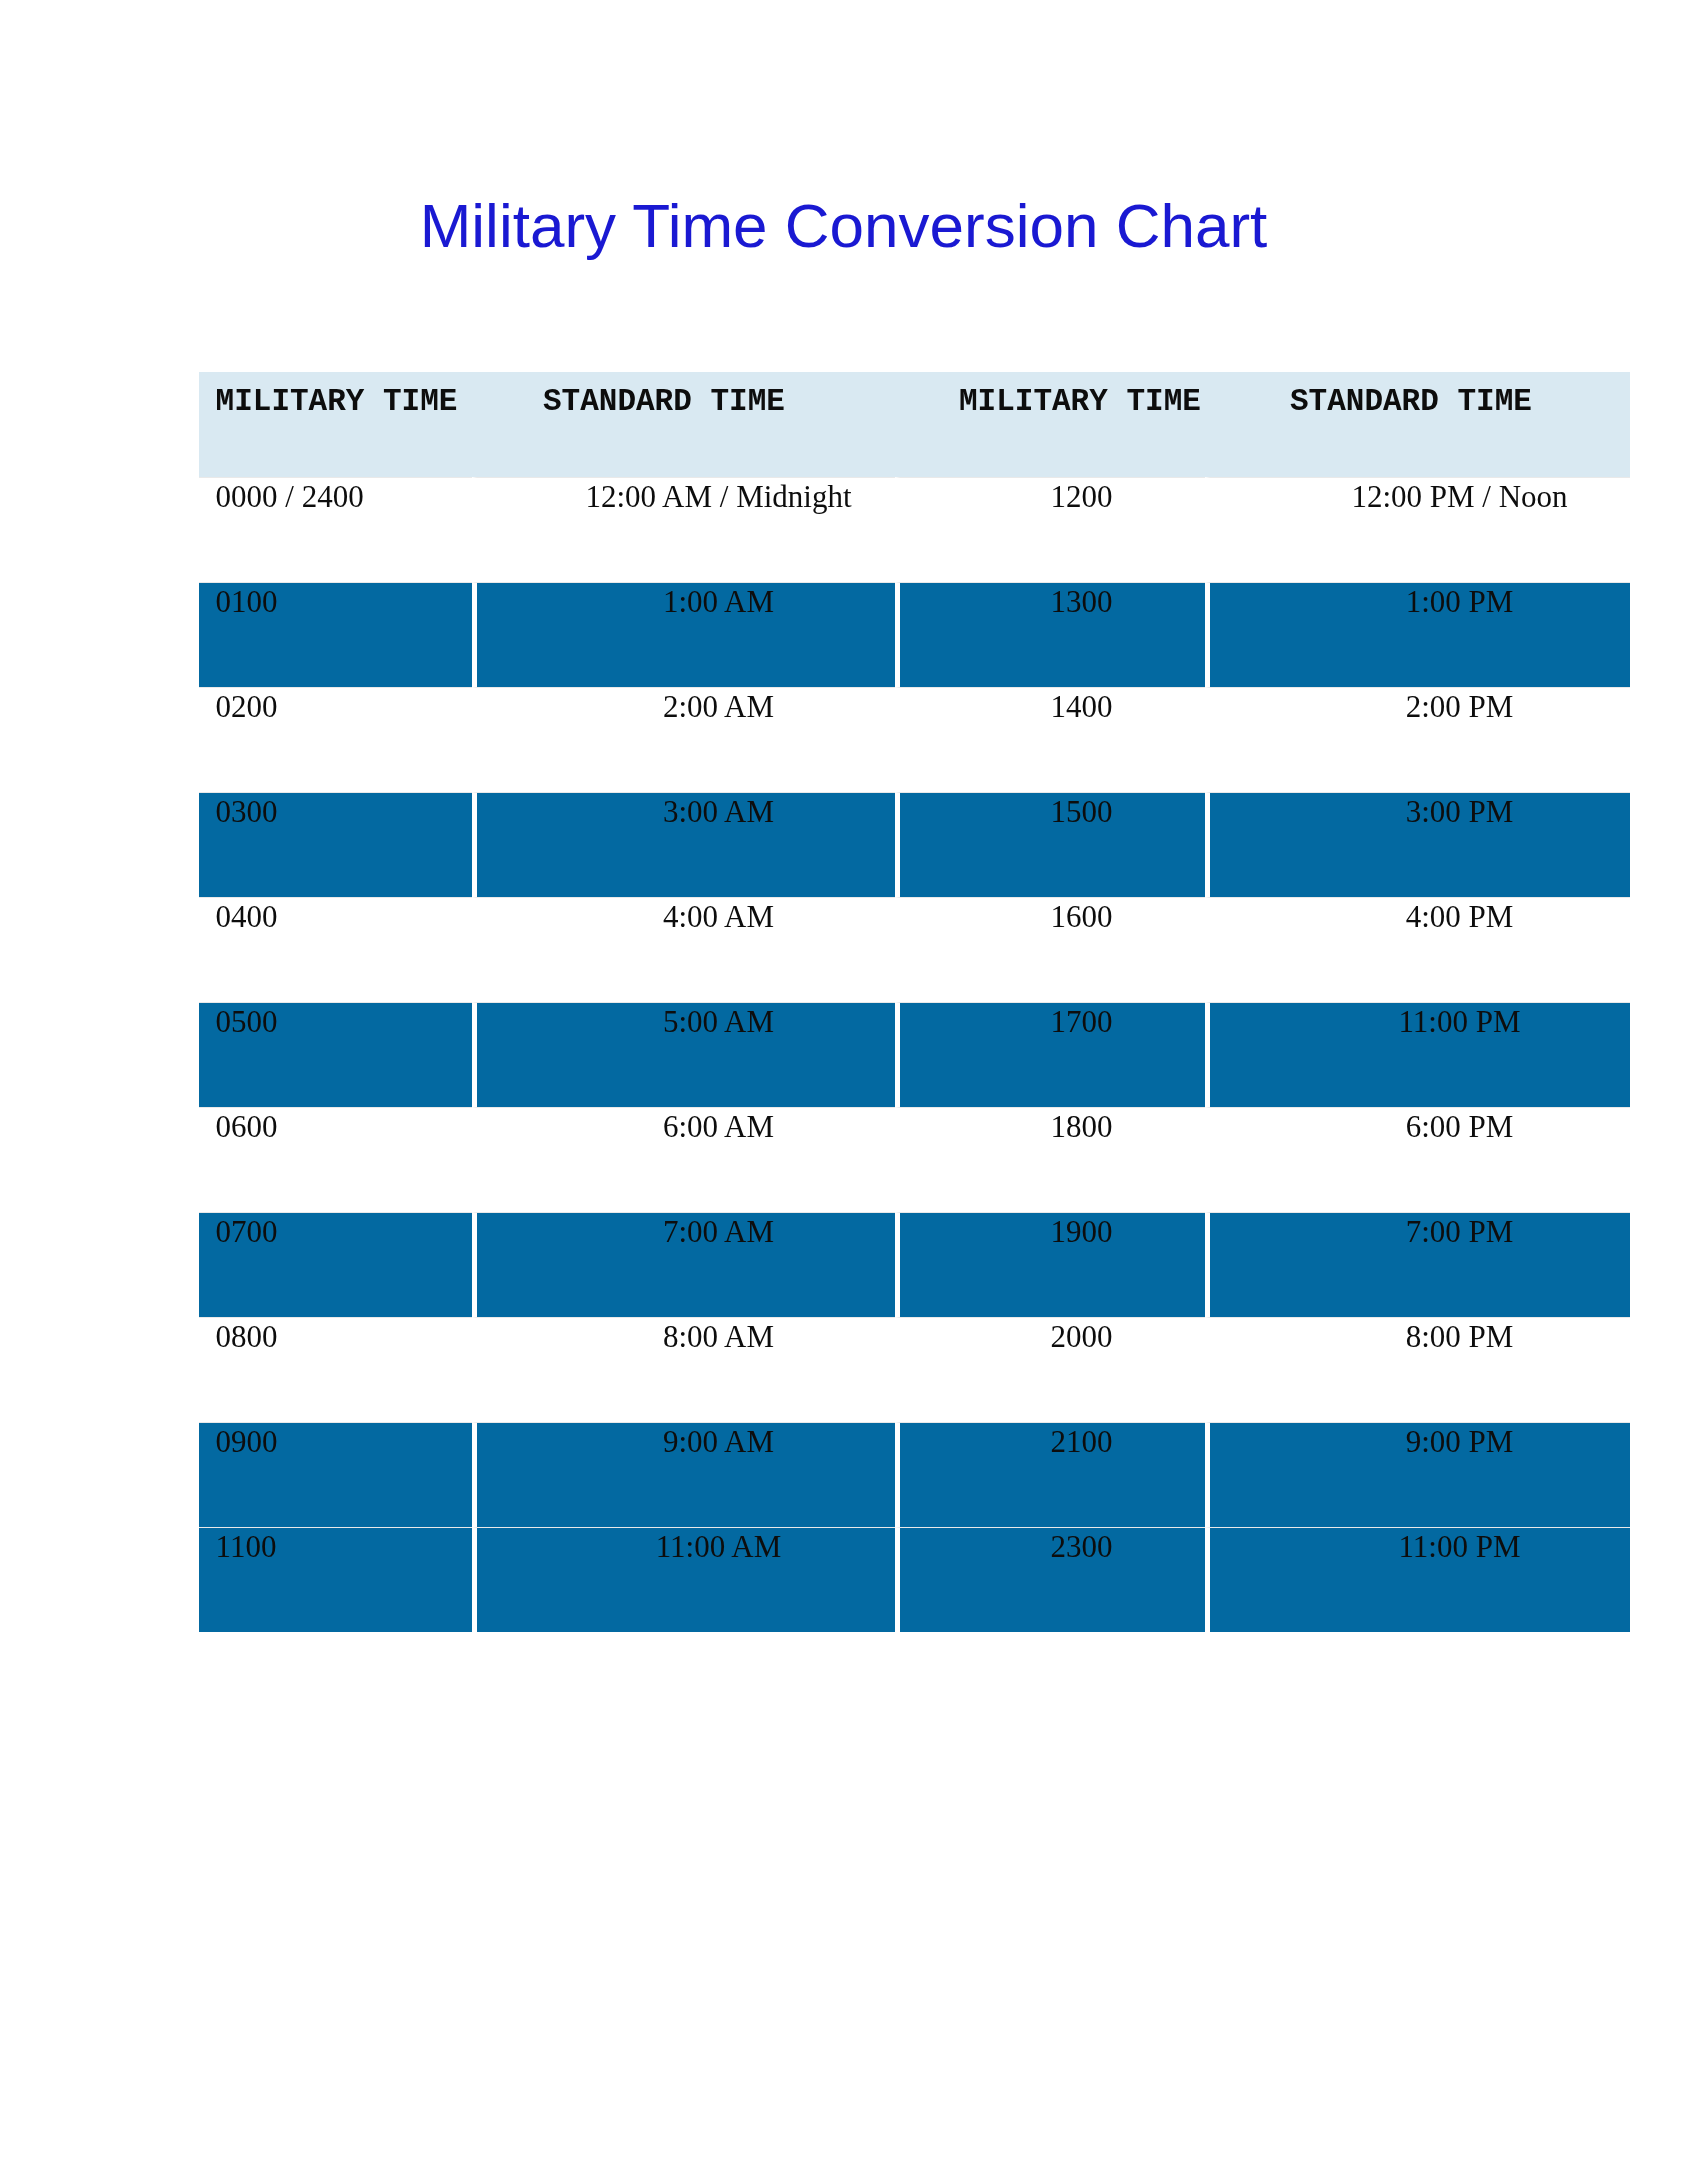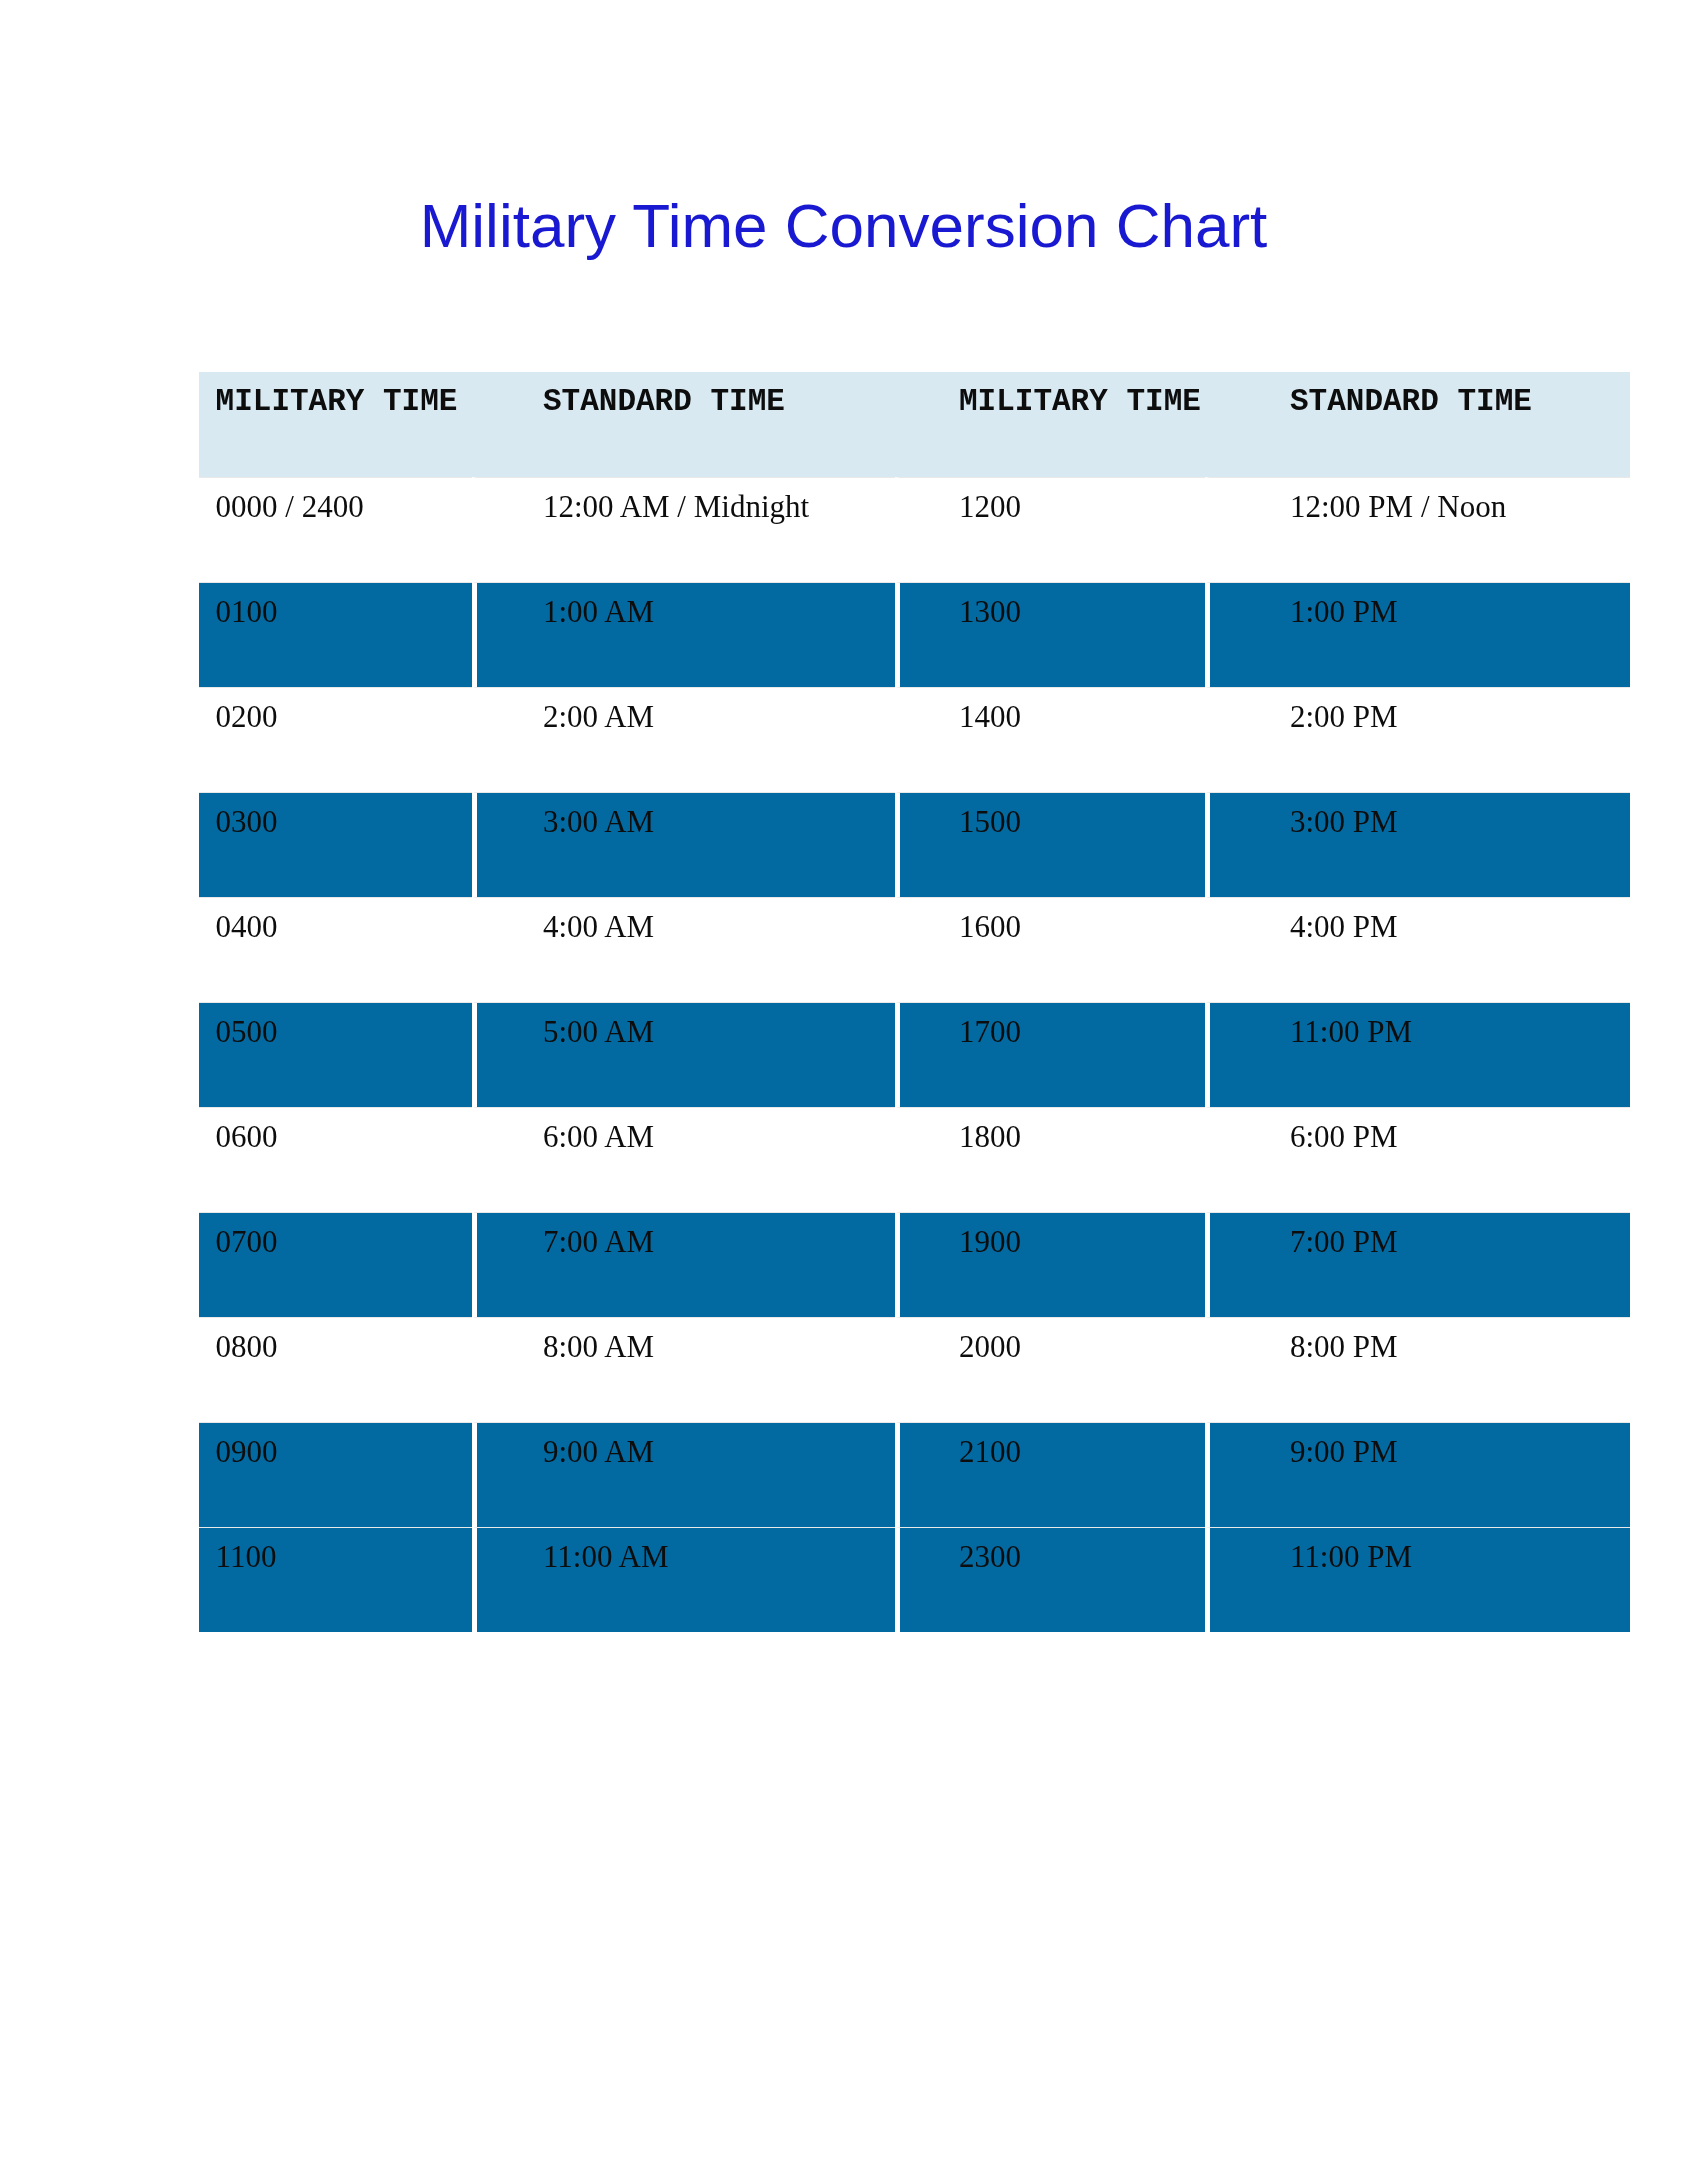--- a/index.html
+++ b/index.html
@@ -52,32 +52,32 @@
   }
   th {
     background: #d9e9f2;
     font-weight: bold;
     padding-top: 11.4px;
     font-family: Liberation Mono, monospace;
   }
   td {
     background: #ffffff;
     border-top: 1.7px solid #e9e9e9;
-    padding-top: 11px;
+    padding-top: 1px;
   }
   tr.stripe td {
     background: #0369a1;
   }
   
   th.c1, td.c1 { padding-left: 16.6px; }
   th.c2, td.c2 { padding-left: 66px; }
   th.c3, td.c3 { padding-left: 59px; }
   th.c4, td.c4 { padding-left: 80px; }
   
-  td.c2, td.c3, td.c4 { border-left: 5.2px solid #ffffff; }
+  td.c2, td.c3, td.c4 { border-left: 5.2px solid #ffffff; text-align: center; }
   th.c2, th.c3, th.c4 { border-left: 5.2px solid #d9e9f2; }
 </style>
 </head>
 <body>
 
 <div class="page">
 
   <h1 class="title">Military Time Conversion Chart</h1>
 
   <table class="conversion-table">

